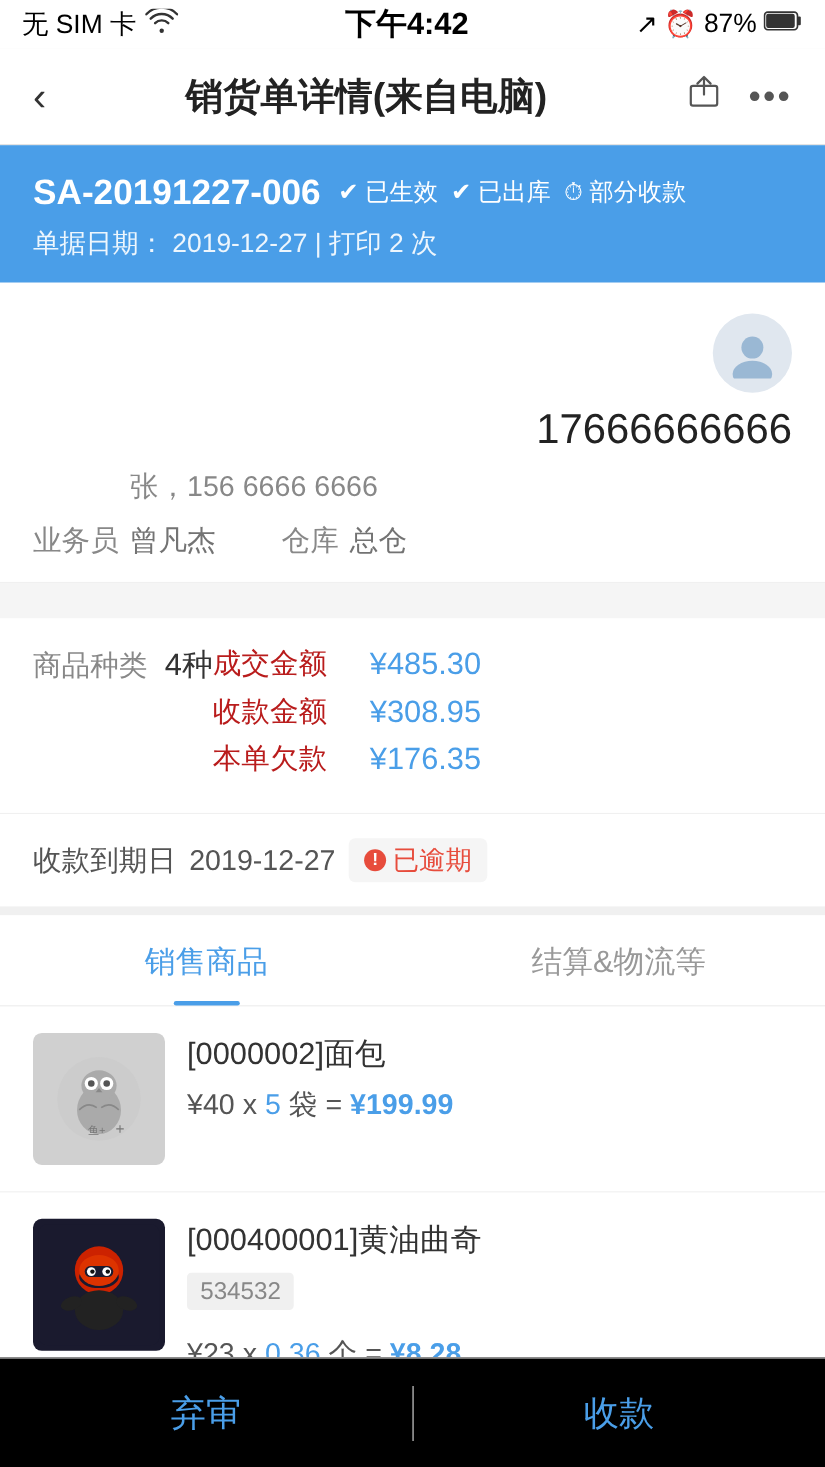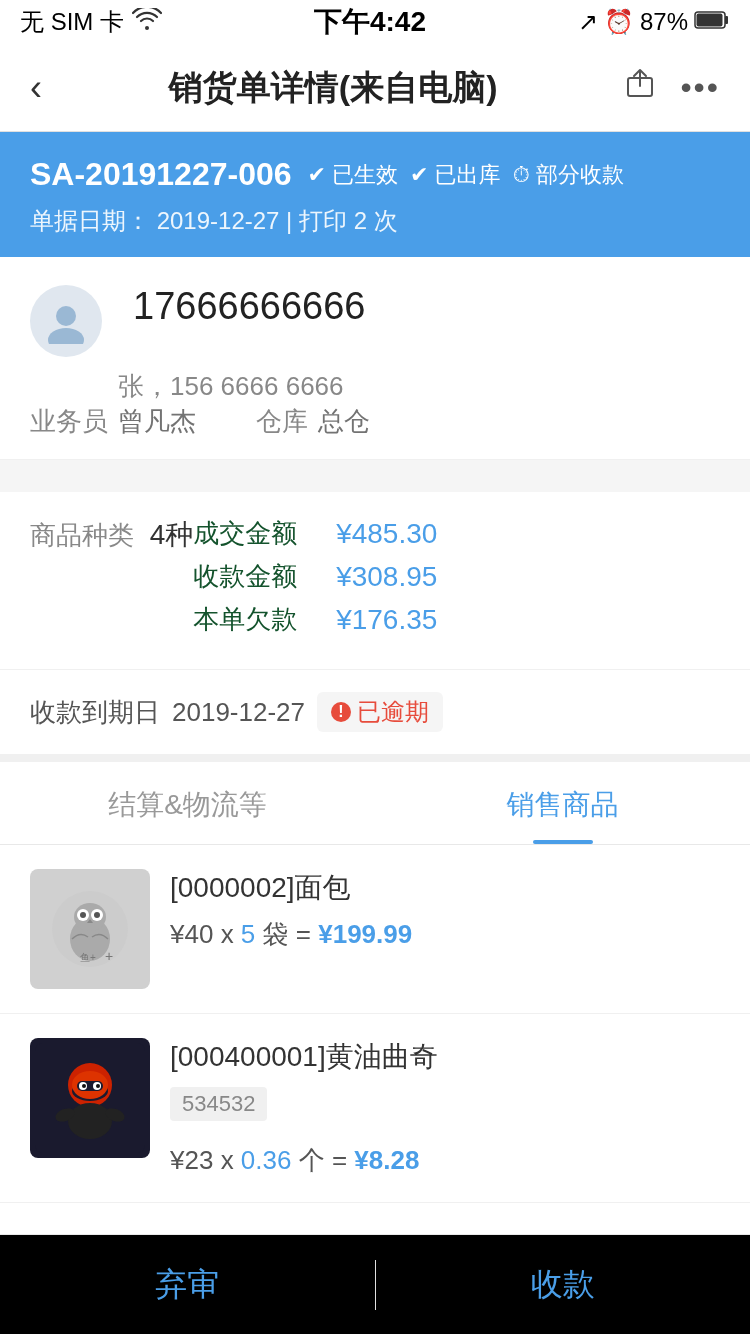--- a/index.html
+++ b/index.html
@@ -83,23 +83,24 @@
 
     
     .customer-section {
       background: #fff;
       padding: 28px 30px 20px;
       margin-bottom: 0;
       border-bottom: 1px solid #f0f0f0;
     }
     .customer-top {
       display: flex;
-      align-items: flex-start;
-      gap: 31px;
+      align-items: flex-end;
+      gap: 13px;
       margin-bottom: 12px;
+      flex-direction: column;
     }
     .avatar {
       width: 72px;
       height: 72px;
       border-radius: 50%;
       background: #e0e7ef;
       display: flex;
       align-items: center;
       justify-content: center;
       font-size: 38px;
@@ -107,20 +108,21 @@
       flex-shrink: 0;
     }
     .customer-name {
       font-size: 38px;
       font-weight: 500;
       color: #222;
     }
     .customer-sub {
       font-size: 26px;
       color: #888;
+      margin-bottom: 14px;
       margin-left: 88px;
     }
     .customer-meta {
       display: flex;
       gap: 60px;
       margin-left: 0;
       font-size: 26px;
       color: #555;
     }
     .customer-meta-item { display: flex; gap: 10px; }
@@ -140,21 +142,21 @@
     .stats-left-value { font-size: 28px; color: #333; margin-left: 8px; }
     .stats-right { text-align: right; }
     .stats-row {
       display: flex;
       justify-content: flex-end;
       align-items: center;
       gap: 20px;
       margin-bottom: 8px;
       font-size: 26px;
     }
-    .stats-row-label { color: #14532d; }
+    .stats-row-label { color: #b91c1c; }
     .stats-row-value { color: #4A9EE8; font-size: 28px; min-width: 120px; text-align: right; }
 
     
     .due-section {
       background: #fff;
       padding: 22px 30px;
       font-size: 26px;
       color: #555;
       display: flex;
       align-items: center;
@@ -406,25 +408,25 @@
 <div class="due-section">
   <span>收款到期日</span>
   <span>2019-12-27</span>
   <div class="overdue-badge">
     <div class="overdue-dot">!</div>
     <span>已逾期</span>
   </div>
 </div>
 
 <div class="tabs-bar">
+  <div class="tab active">
+    <span>销售商品</span>
+  </div>
   <div class="tab">
     <span>结算&amp;物流等</span>
-  </div>
-  <div class="tab active">
-    <span>销售商品</span>
   </div>
 </div>
 
 <div class="product-list">
 
   <div class="product-item">
     <div class="product-thumb product-thumb-owl">
       <svg width="80" height="80" viewBox="0 0 80 80" fill="none">
         <circle cx="40" cy="40" r="38" fill="#ccc"></circle>
 

